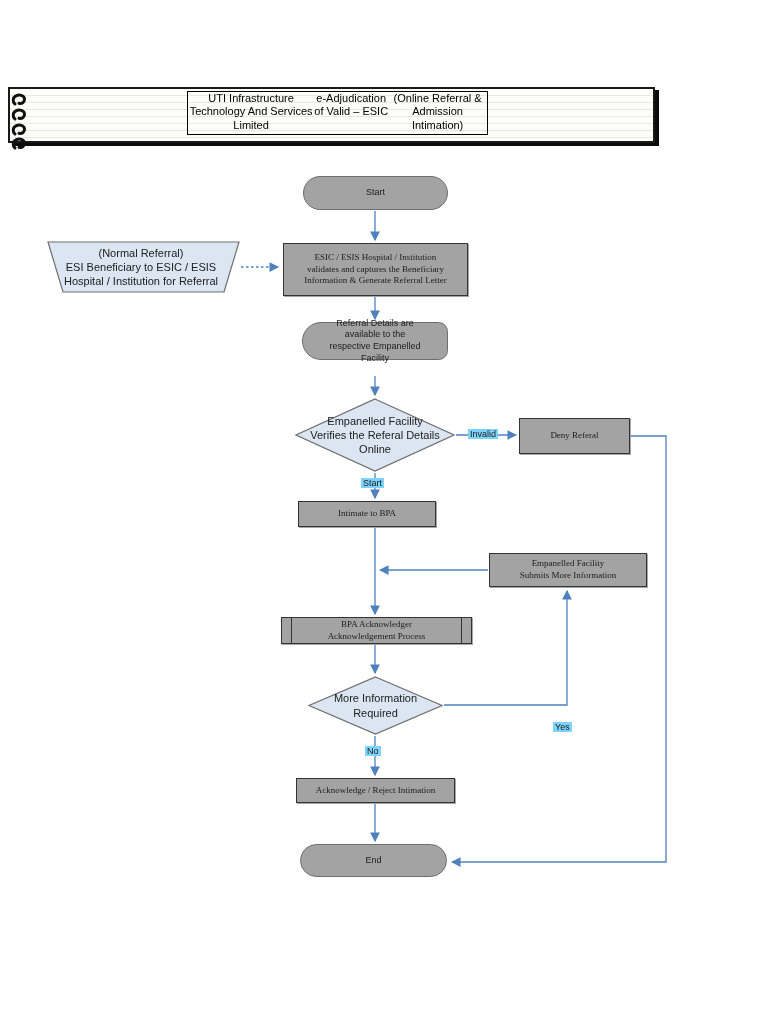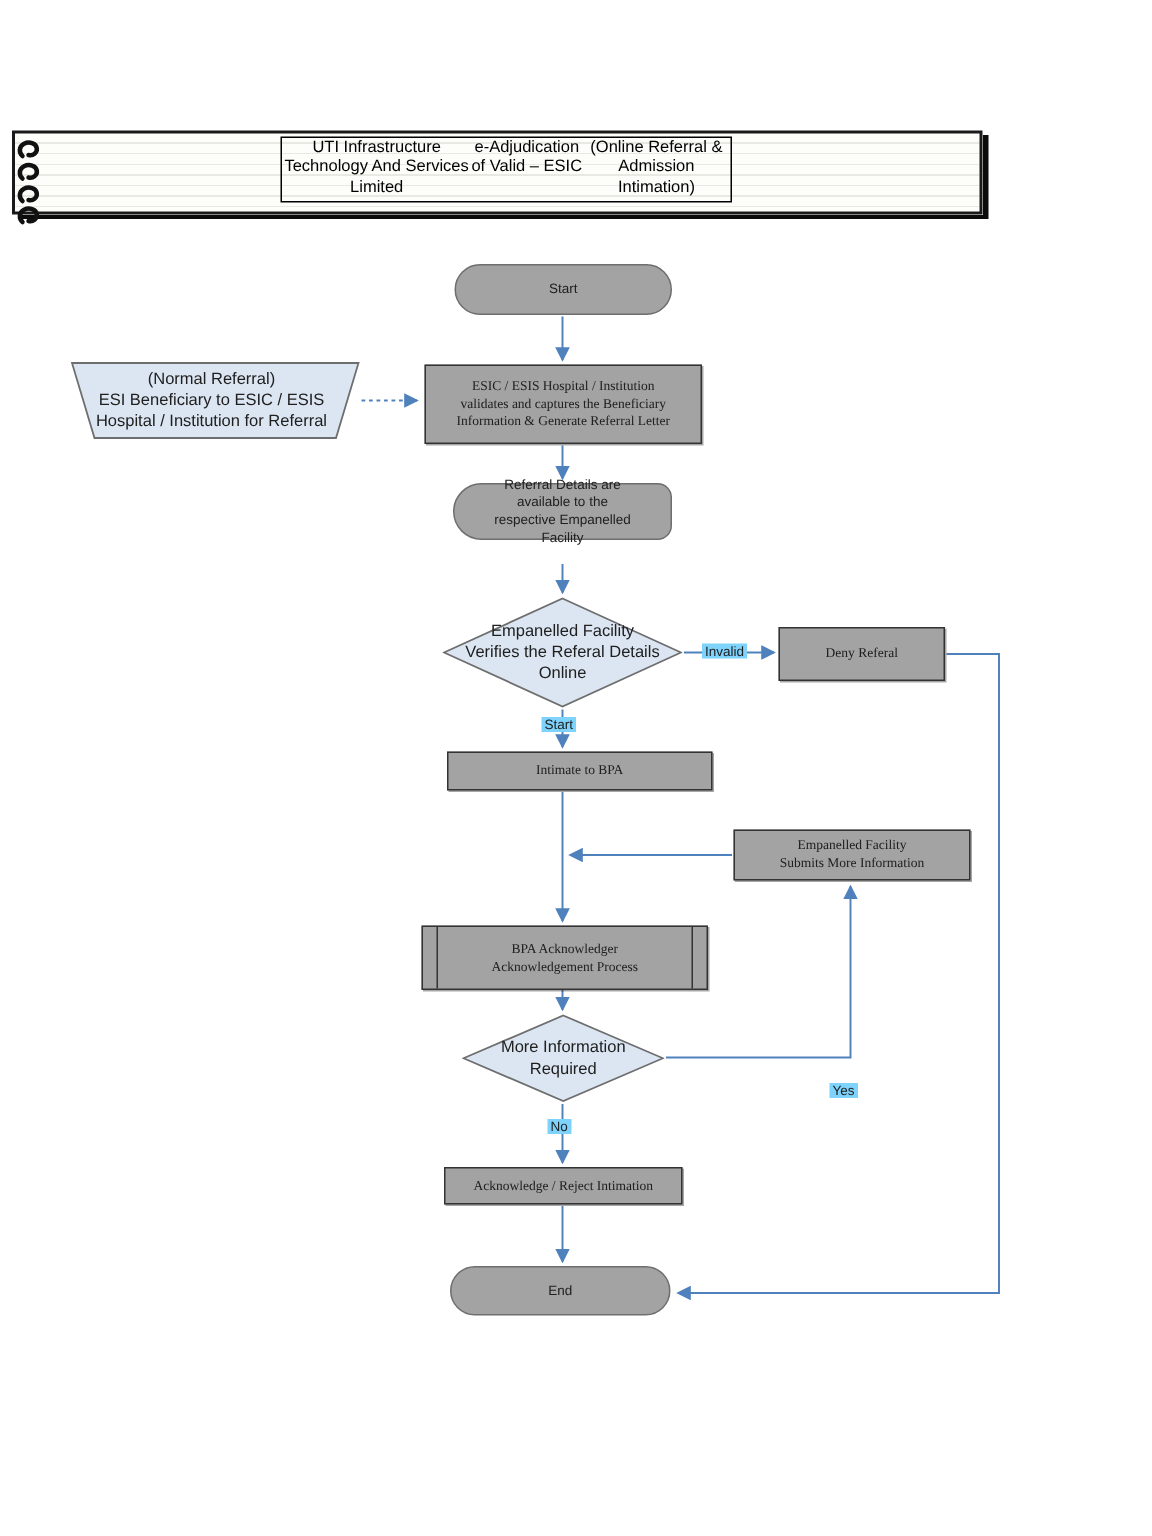--- a/index.html
+++ b/index.html
@@ -26,23 +26,23 @@
     text-align:center;font-size:9px;line-height:1.3;white-space:pre-line;color:#202020;z-index:2;
     box-sizing:border-box;
   }
   .gray-border{border:1px solid #6e6e6e;}
   .dark-border{border:1.6px solid #333333;box-shadow:1px 1px 0 rgba(0,0,0,.35);font-family:Liberation Serif, serif;}
   .stadium-start{left:303px;top:176px;width:145px;height:34px;border-radius:17px;}
   .stadium-end{left:300px;top:844px;width:147px;height:33px;border-radius:17px;}
   .rect-validate{left:283px;top:243px;width:185px;height:53px;}
   .stored{left:302px;top:322px;width:146px;height:38px;border-radius:26px 13px 13px 26px;}
   .rect-deny{left:519px;top:418px;width:111px;height:36px;}
-  .rect-intimate{left:298px;top:501px;width:177px;height:26px;}
+  .rect-intimate{left:298px;top:501px;width:138px;height:26px;}
   .rect-submit{left:489px;top:553px;width:158px;height:34px;}
-  .rect-bpa{left:281px;top:617px;width:191px;height:43px;position:absolute;}
+  .rect-bpa{left:281px;top:617px;width:191px;height:27px;position:absolute;}
   .rect-bpa .bar{position:absolute;top:0;bottom:0;width:0;border-left:1px solid #333;}
   .rect-bpa .bar.l{left:9px;}
   .rect-bpa .bar.r{right:9px;}
   .rect-ack{left:296px;top:778px;width:159px;height:25px;}
   .poly-wrap{position:absolute;z-index:2;}
   .poly-wrap svg{display:block;}
   .poly-label{
     position:absolute;inset:0;display:flex;align-items:center;justify-content:center;
     text-align:center;font-size:11px;line-height:1.3;white-space:pre-line;color:#202020;
   }

